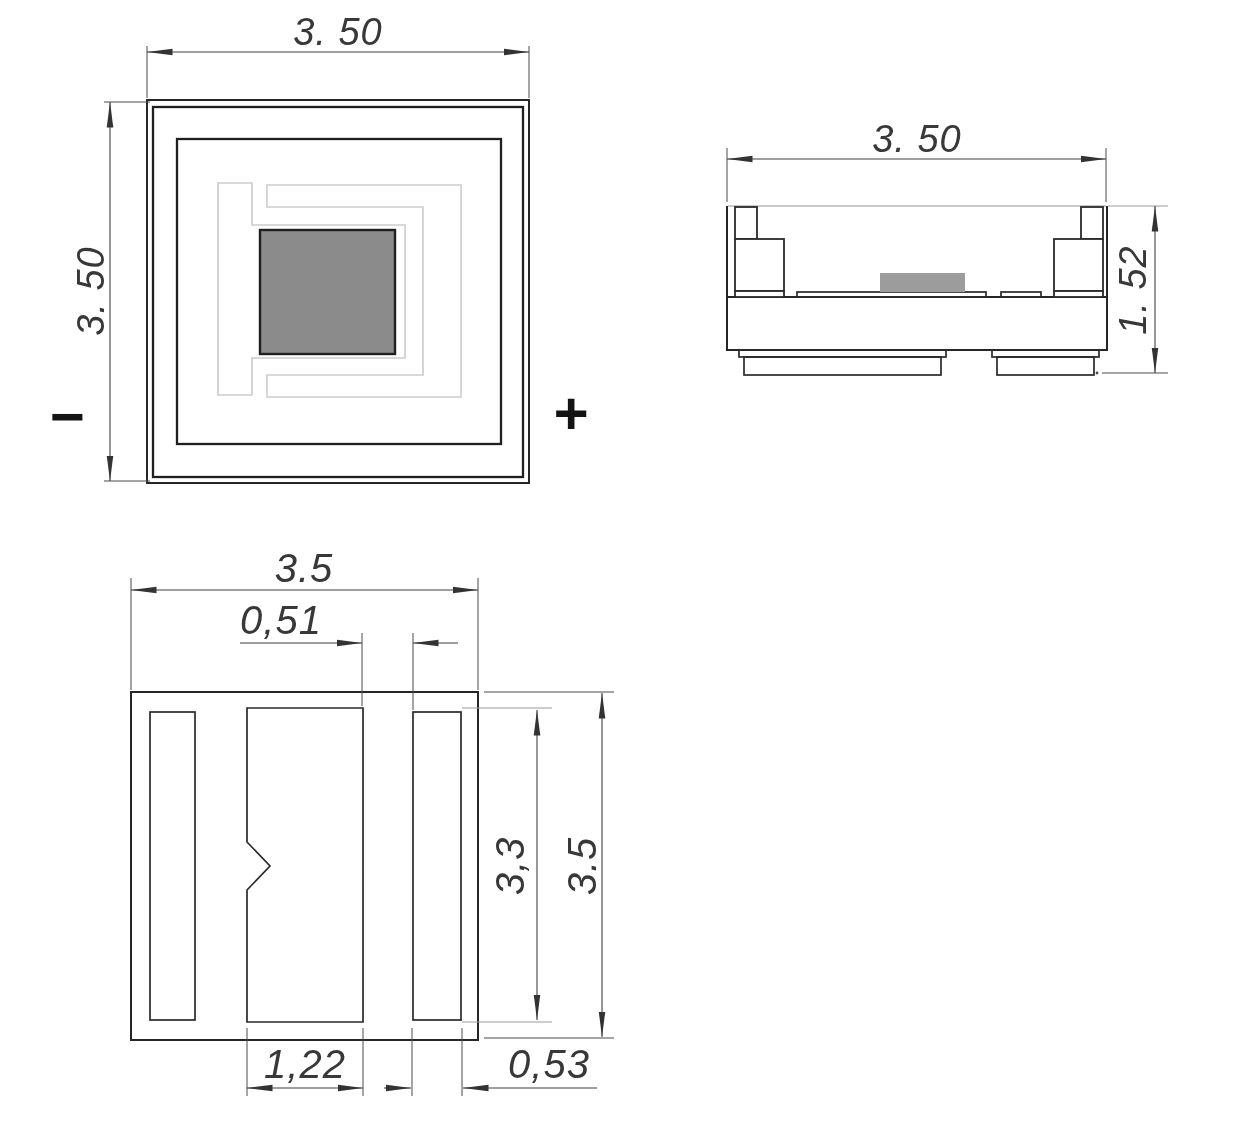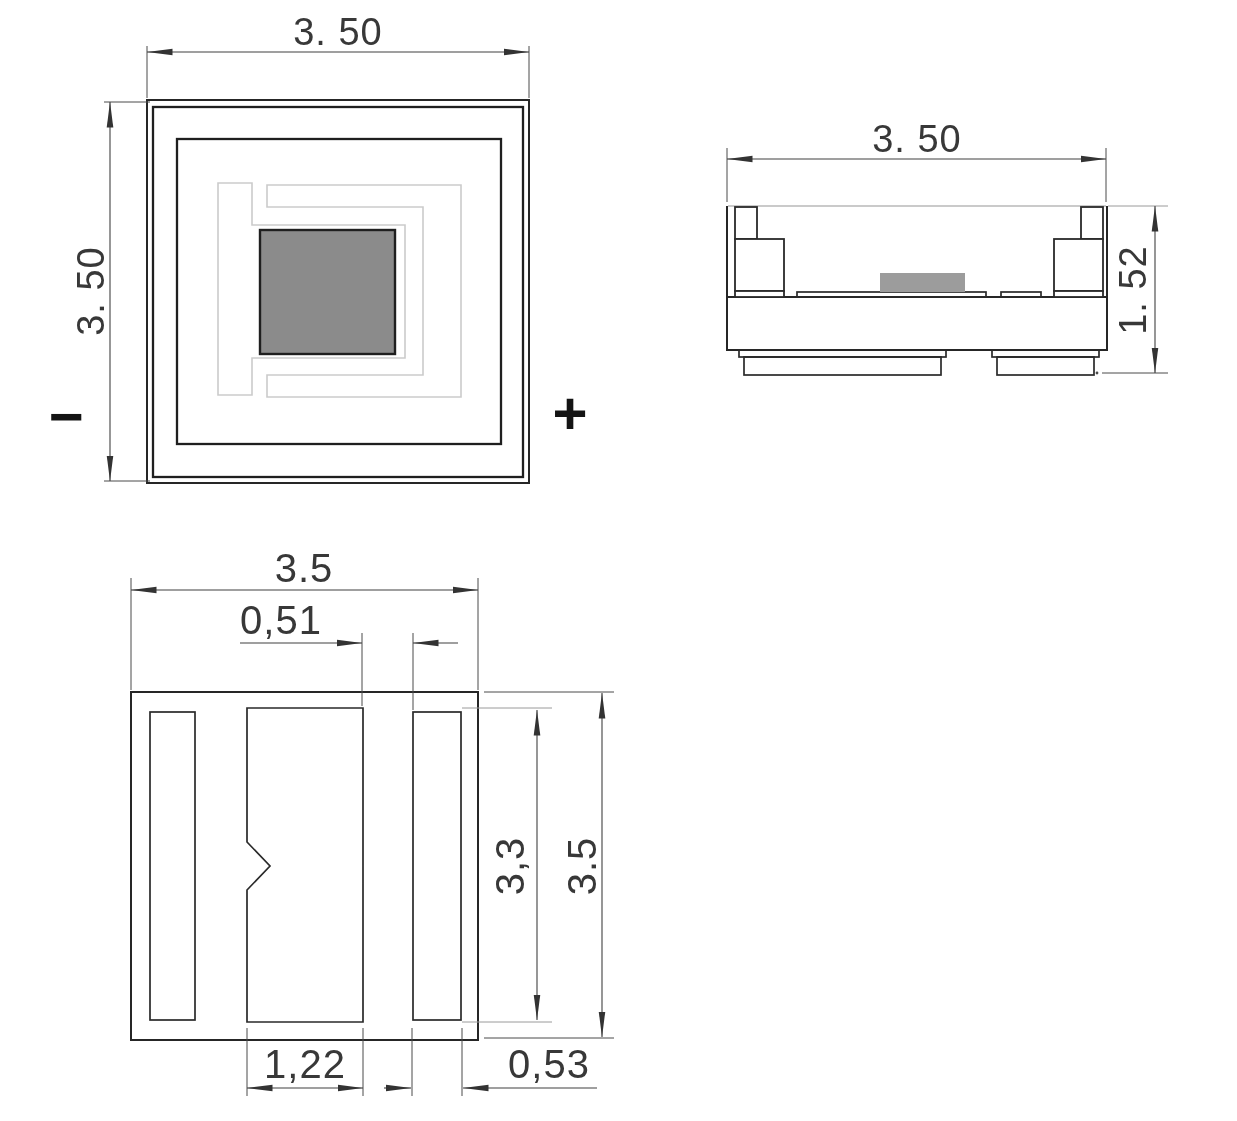--- a/index.html
+++ b/index.html
@@ -1,16 +1,16 @@
 <!DOCTYPE html>
 <html><head>
 <meta charset="utf-8">
 <style>
   html,body{margin:0;padding:0;background:#ffffff;}
-  .stage{position:relative;width:1237px;height:1121px;background:#fff;overflow:hidden;}
+  .stage{position:relative;width:1237px;height:1121px;background:#fff;overflow:hidden;font-style:italic;}
   svg{display:block;}
   text{font-family:"Liberation Sans", sans-serif; fill:#383838;}
   .t38{font-size:38px; letter-spacing:1px;}
   .t40{font-size:40px; letter-spacing:1px;}
   .sym{font-size:60px; fill:#141414; font-weight:bold;}
   .ol{fill:none;stroke:#262626;stroke-width:2;}
   .ol22{fill:none;stroke:#1f1f1f;stroke-width:2.3;}
   .olt{fill:#ffffff;stroke:#2a2a2a;stroke-width:1.8;}
   .olt2{fill:none;stroke:#2a2a2a;stroke-width:1.7;}
   .dim{stroke:#404040;stroke-width:1.1;fill:none;}

